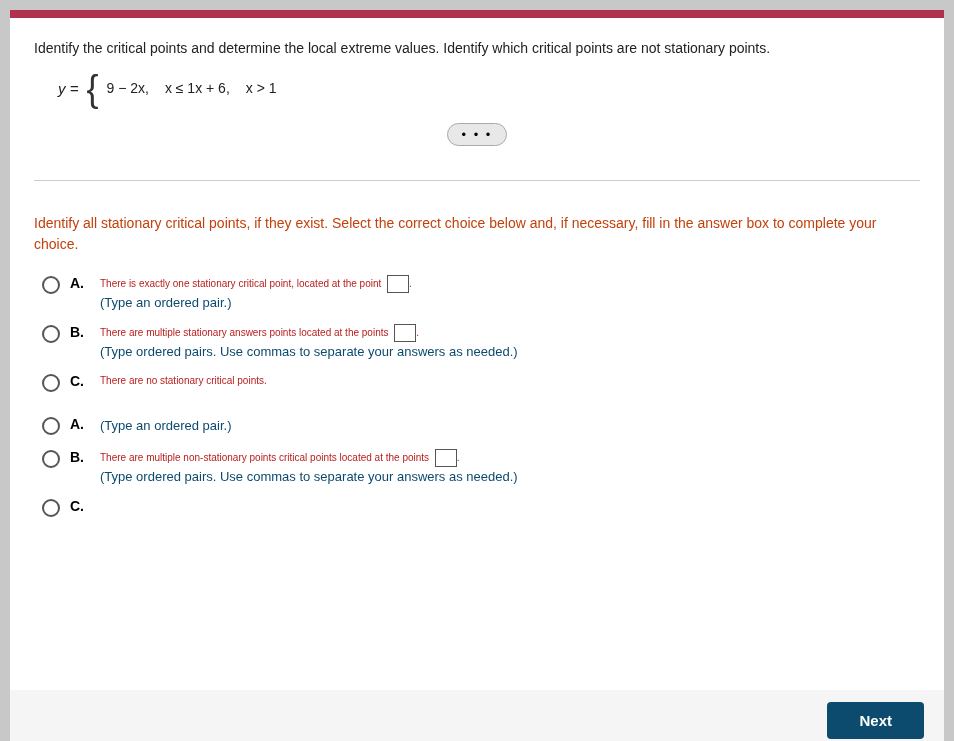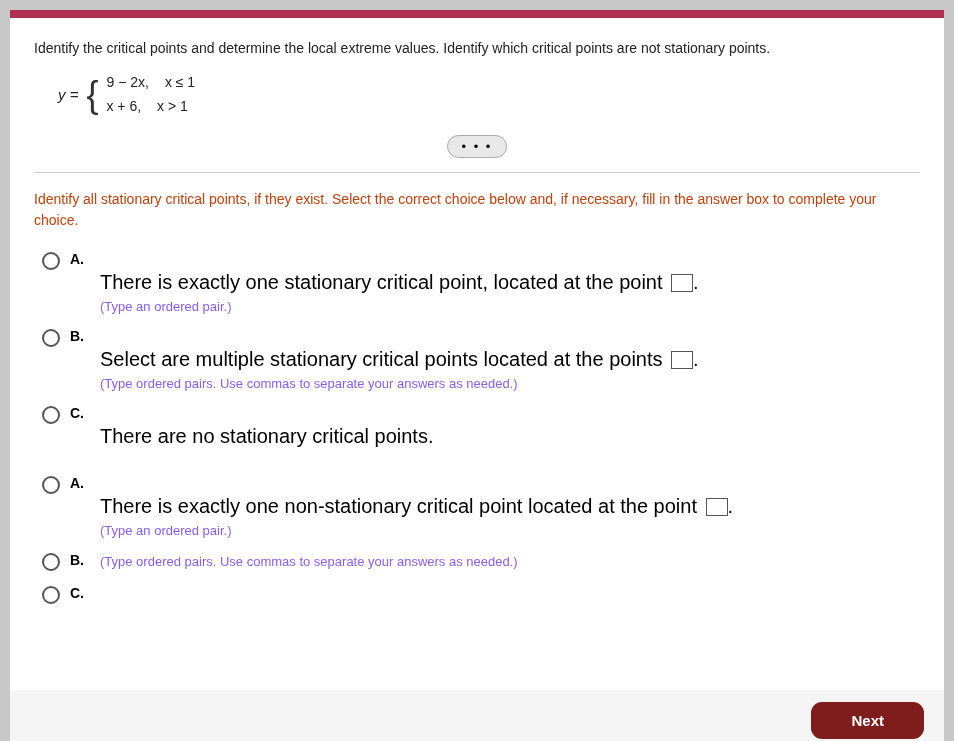--- a/index.html
+++ b/index.html
@@ -33,23 +33,23 @@
       background: #ffffff;
       margin: 0;
       padding: 20px 24px 80px 24px;
       flex: 1;
     }
 
     .question-header {
       font-size: 14px;
       color: #222;
       line-height: 1.5;
-      margin-bottom: 16px;
+      margin-bottom: 32px;
       border-bottom: 1px solid #ccc;
-      padding-bottom: 4px;
+      padding-bottom: 24px;
     }
 
     .function-block {
       display: flex;
       align-items: center;
       margin: 12px 0 16px 24px;
     }
 
     .y-equals {
       font-size: 15px;
@@ -60,21 +60,21 @@
     .brace {
       font-size: 36px;
       line-height: 1;
       font-weight: 100;
       margin-right: 8px;
       color: #333;
     }
 
     .piecewise {
       display: flex;
-      flex-direction: column;
+      flex-direction: row;
       font-size: 14px;
       line-height: 1.7;
     }
 
     .piecewise .piece {
       display: flex;
       gap: 16px;
     }
 
     .dots-btn {
@@ -126,29 +126,28 @@
     }
 
     .choice-label {
       font-size: 14px;
       font-weight: bold;
       min-width: 20px;
       margin-top: 0px;
     }
 
     .choice-text {
-      font-size: 20px;
-      color: #000000;
+      font-size: 10px;
+      color: #b91c1c;
       line-height: 1.5;
-      margin-top: 16px;
     }
 
     .choice-sub {
       font-size: 13px;
-      color: #8b5cf6;
+      color: #0c4a6e;
       margin-top: 2px;
     }
 
     .answer-box {
       display: inline-block;
       width: 22px;
       height: 18px;
       border: 1.5px solid #555;
       vertical-align: middle;
       margin-left: 3px;
@@ -159,27 +158,27 @@
       bottom: 0;
       right: 0;
       width: 100%;
       display: flex;
       justify-content: flex-end;
       padding: 12px 20px;
       background: #f5f5f5;
     }
 
     .next-button {
-      background: #7f1d1d;
+      background: #0c4a6e;
       color: white;
       border: none;
-      padding: 10px 40px;
+      padding: 10px 32px;
       font-size: 15px;
       font-weight: bold;
-      border-radius: 11px;
+      border-radius: 4px;
       cursor: pointer;
     }
   </style>
 </head>
 <body>
 
 <div class="page-container">
   <div class="top-bar"></div>
 
   <div class="content-area">
@@ -225,21 +224,21 @@
           </div>
           <div class="choice-sub">(Type an ordered pair.)</div>
         </div>
       </div>
 
       <div class="choice-item">
         <div class="radio-btn"></div>
         <span class="choice-label">B.</span>
         <div>
           <div class="choice-text">
-            <span>Select are multiple stationary critical points located at the points</span>
+            <span>There are multiple stationary answers points located at the points</span>
             <span class="answer-box"></span><span>.</span>
           </div>
           <div class="choice-sub">(Type ordered pairs. Use commas to separate your answers as needed.)</div>
         </div>
       </div>
 
       <div class="choice-item">
         <div class="radio-btn"></div>
         <span class="choice-label">C.</span>
         <div class="choice-text">There are no stationary critical points.</div>
@@ -247,32 +246,32 @@
 
     </div>
 
 
     <div class="choices-group">
 
       <div class="choice-item">
         <div class="radio-btn"></div>
         <span class="choice-label">A.</span>
         <div>
+          <div class="choice-sub">(Type an ordered pair.)</div>
+        </div>
+      </div>
+
+      <div class="choice-item">
+        <div class="radio-btn"></div>
+        <span class="choice-label">B.</span>
+        <div>
           <div class="choice-text">
-            <span>There is exactly one non-stationary critical point located at the point</span>
+            <span>There are multiple non-stationary points critical points located at the points</span>
             <span class="answer-box"></span><span>.</span>
           </div>
-          <div class="choice-sub">(Type an ordered pair.)</div>
-        </div>
-      </div>
-
-      <div class="choice-item">
-        <div class="radio-btn"></div>
-        <span class="choice-label">B.</span>
-        <div>
           <div class="choice-sub">(Type ordered pairs. Use commas to separate your answers as needed.)</div>
         </div>
       </div>
 
       <div class="choice-item">
         <div class="radio-btn"></div>
         <span class="choice-label">C.</span>
       </div>
 
     </div>

